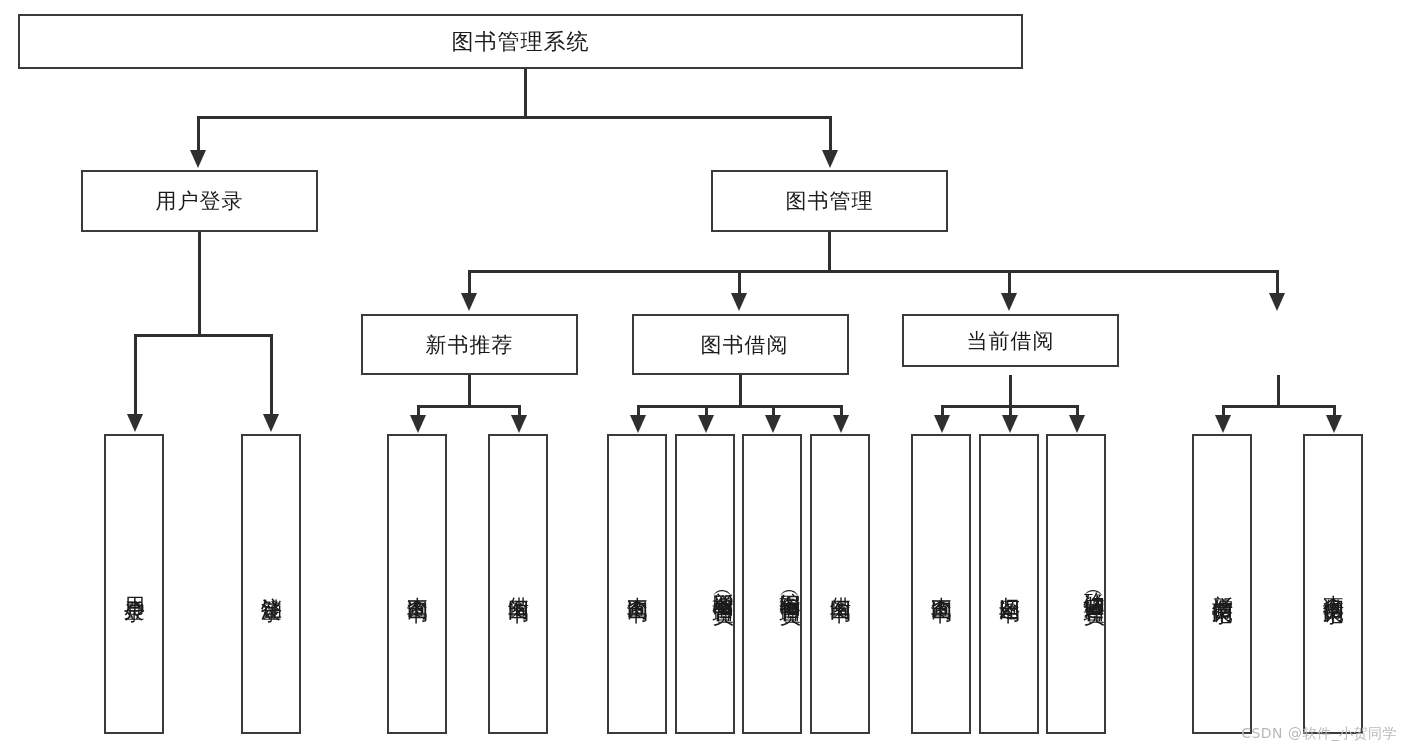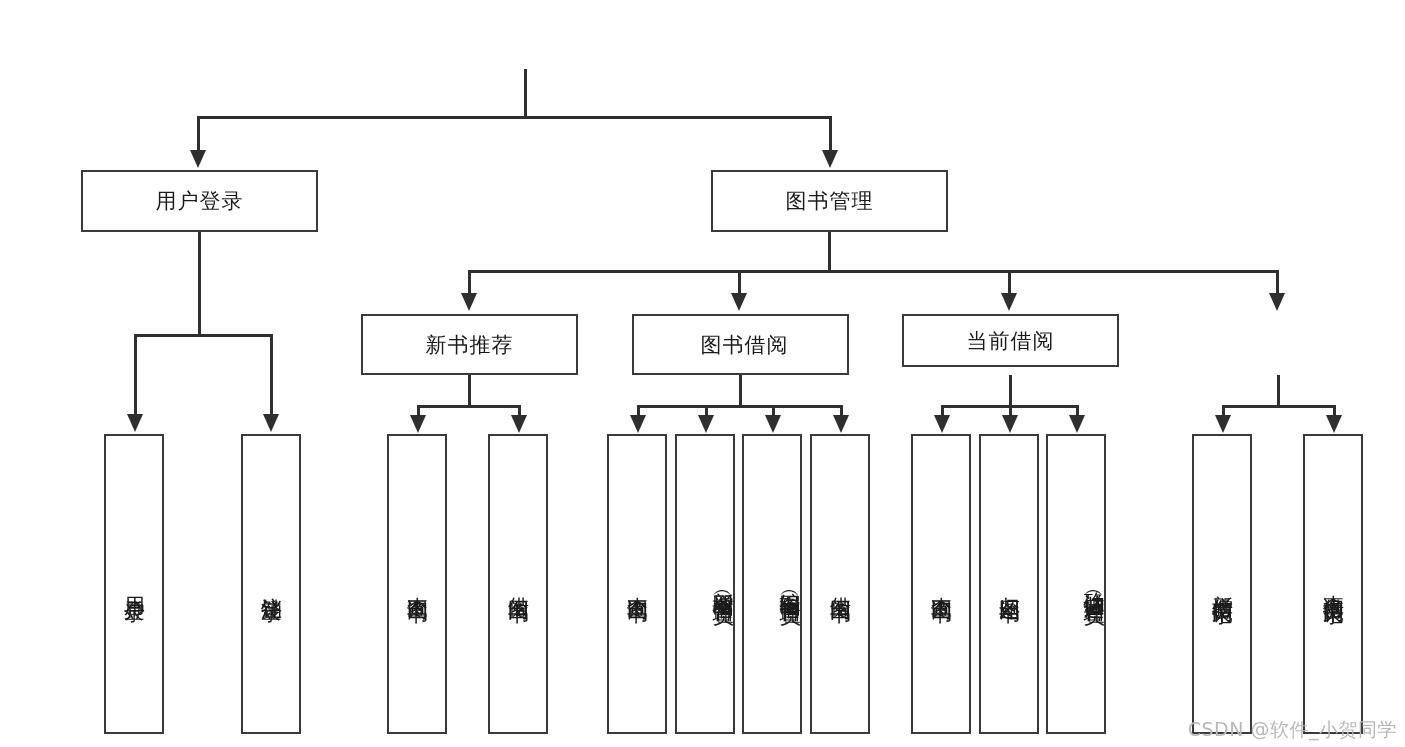--- a/index.html
+++ b/index.html
@@ -62,31 +62,32 @@
     height: 0;
     border-left: 8px solid transparent;
     border-right: 8px solid transparent;
     border-top: 18px solid #2f2f2f;
   }
   
   #watermark {
     position: absolute;
     right: 8px;
     bottom: 4px;
-    font-size: 19px;
+    font-size: 14px;
     color: #b9b9b9;
     white-space: nowrap;
     letter-spacing: 0.5px;
   }
 </style>
 </head>
 <body>
 
 <div id="canvas">
 
+  <div class="node horizontal root" style="left:18px; top:14px; width:1005px; height:55px;">图书管理系统</div>
 
   <div class="line-v" style="left:524px; top:69px; height:49px;"></div>
   <div class="line-h" style="left:197px; top:116px; width:633px;"></div>
   <div class="line-v" style="left:197px; top:116px; height:36px;"></div>
   <div class="arrow" style="left:190px; top:150px;"></div>
   <div class="line-v" style="left:829px; top:116px; height:36px;"></div>
   <div class="arrow" style="left:822px; top:150px;"></div>
 
   <div class="node horizontal" style="left:81px; top:170px; width:237px; height:62px;">用户登录</div>
   <div class="node horizontal" style="left:711px; top:170px; width:237px; height:62px;">图书管理</div>

